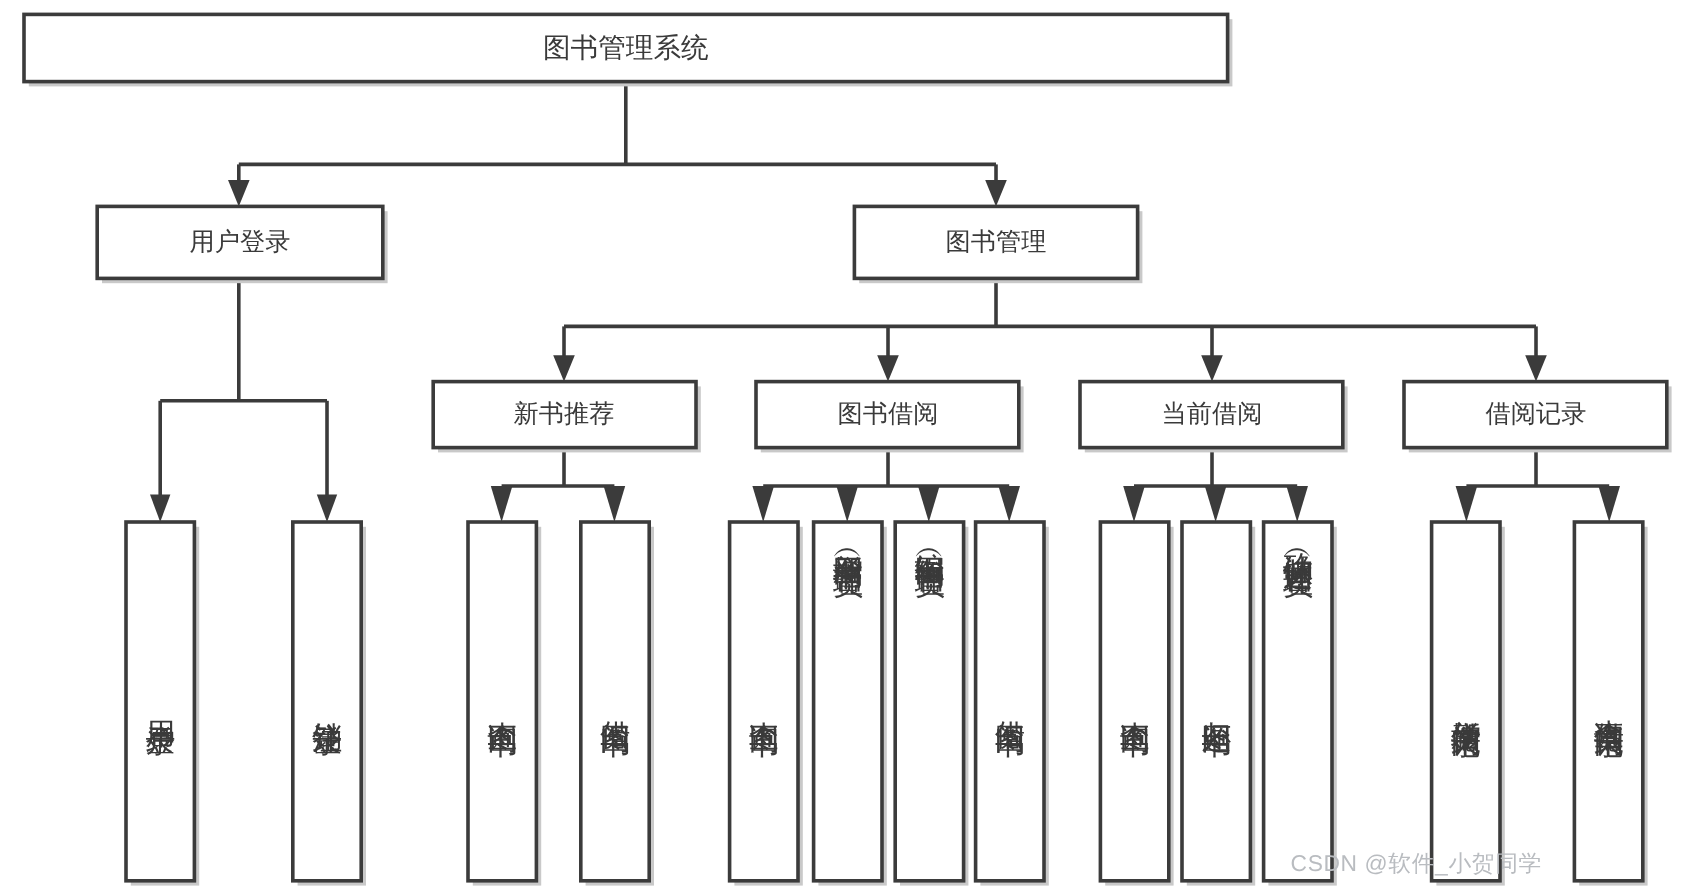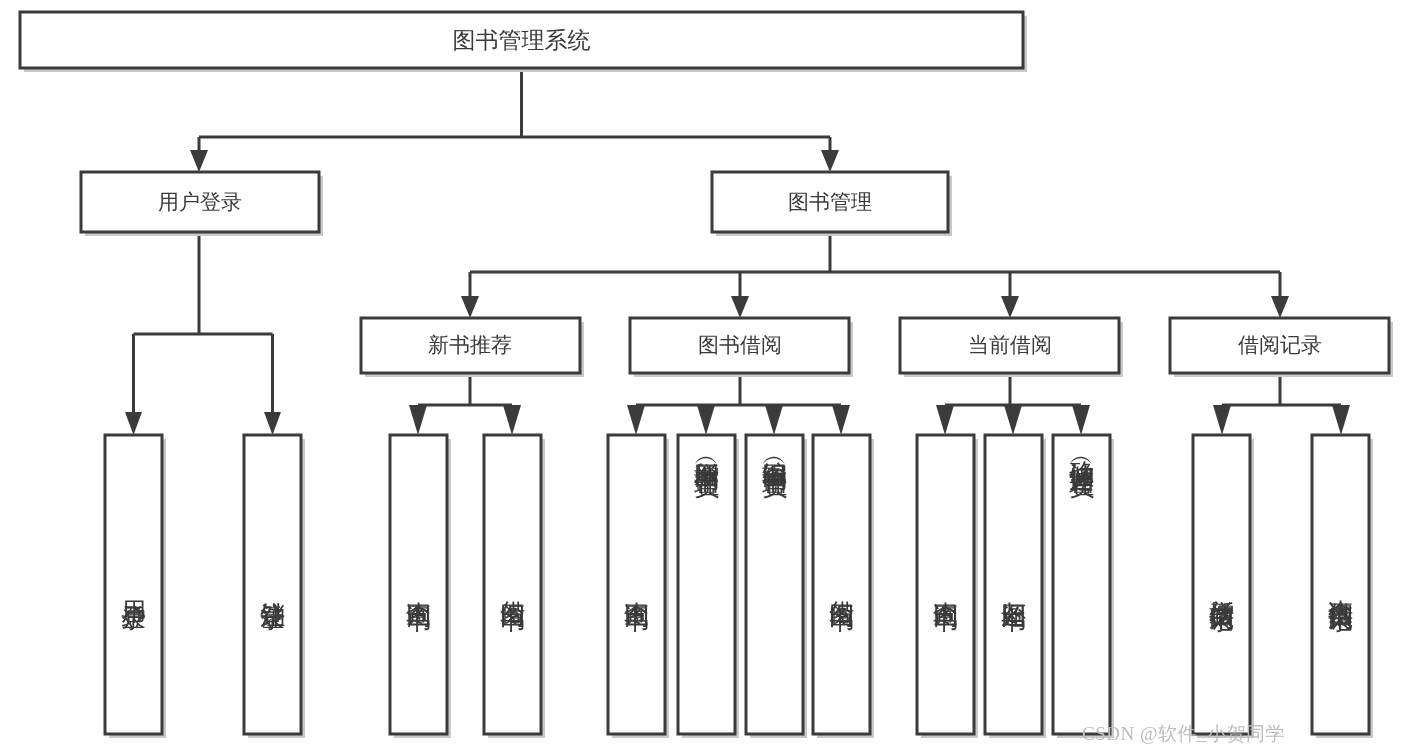--- a/index.html
+++ b/index.html
@@ -55,24 +55,24 @@
     font-size:25px;
     line-height:1.02;
     letter-spacing:2px;
     color:#3a3a3a;
     white-space:nowrap;
     text-align:center;
   }
   .watermark{
     position:absolute;
     right:8px;
-    bottom:0;
+    bottom:14px;
     font-size:19px;
     color:#b9bcc0;
-    font-family:Liberation Serif, serif;
+    font-family:Liberation Sans, sans-serif;
     letter-spacing:0.5px;
     white-space:nowrap;
     user-select:none;
   }
 </style>
 </head>
 <body>
 
 <div id="diagram-root">
 

